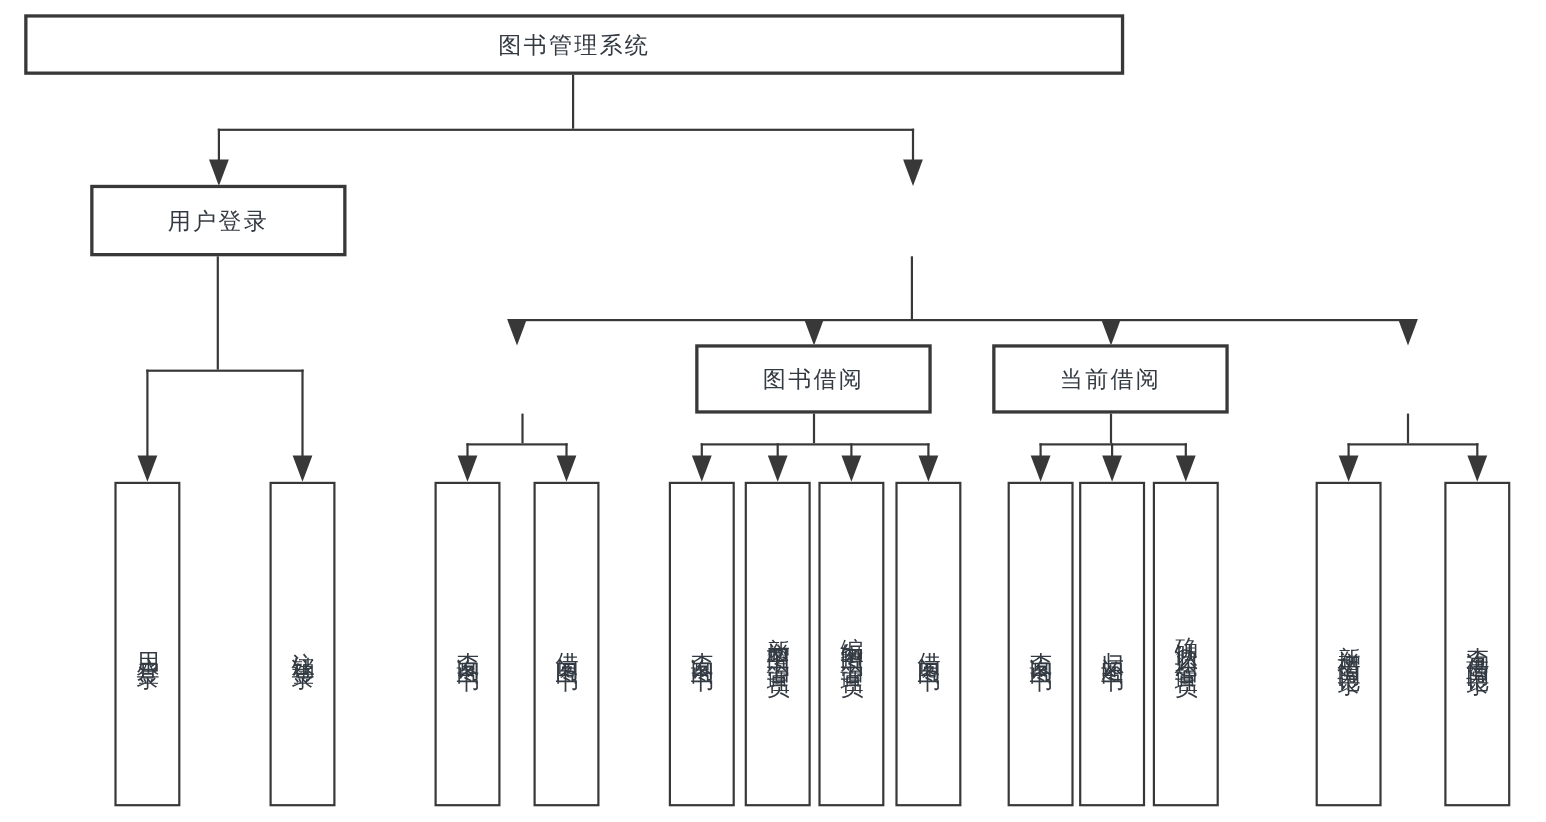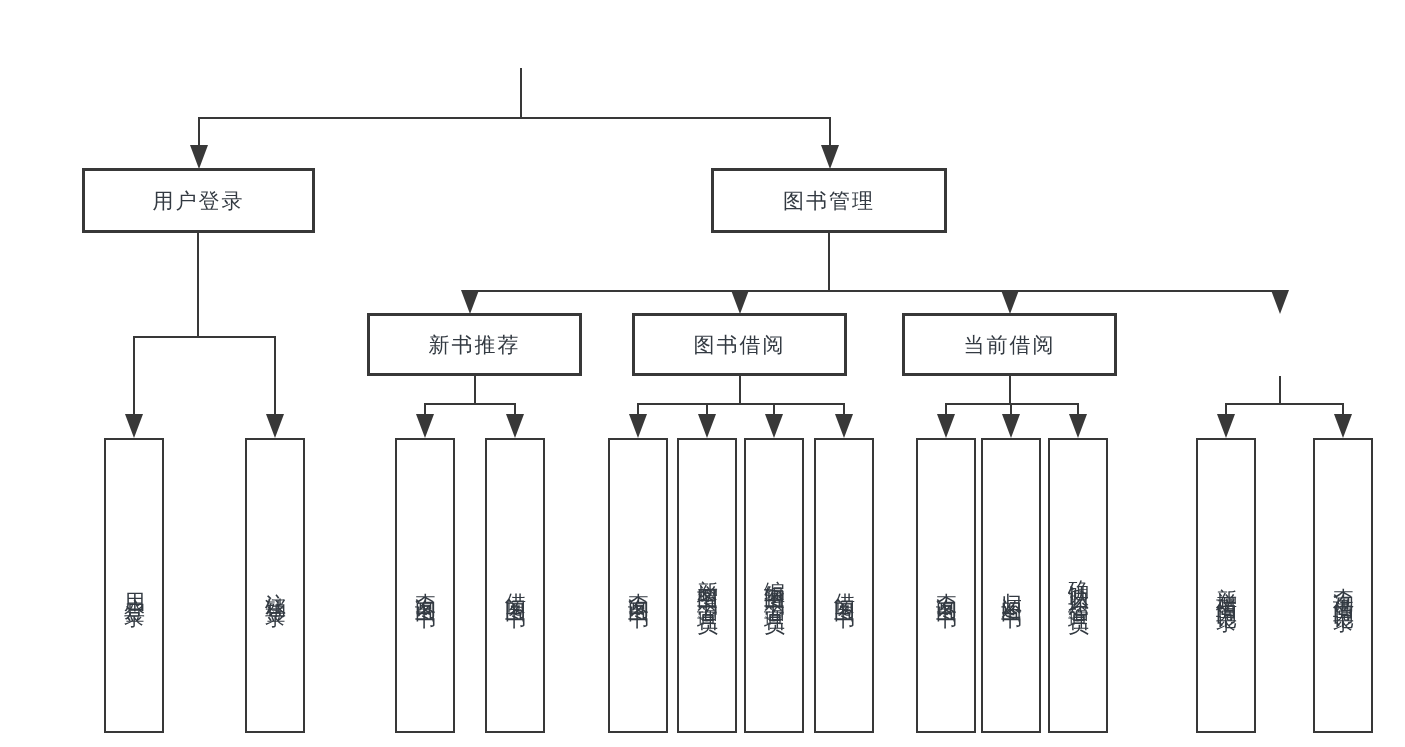--- a/index.html
+++ b/index.html
@@ -52,52 +52,49 @@
     color:var(--wm);
     z-index:5;
     white-space:nowrap;
   }
 </style>
 </head>
 <body>
 
 <div class="stage">
 
+  <div class="box" style="left:22px;top:13px;width:1000px;height:55px;">
+    <span>图书管理系统</span>
+  </div>
 
   <div class="vline" style="left:520px;top:68px;height:49px;"></div>
   <div class="hline" style="left:198px;top:117px;width:633px;"></div>
   <div class="vline" style="left:198px;top:117px;height:30px;"></div>
   <div class="arrow" style="left:190px;top:145px;"></div>
   <div class="vline" style="left:829px;top:117px;height:30px;"></div>
   <div class="arrow" style="left:821px;top:145px;"></div>
 
   <div class="box" style="left:82px;top:168px;width:233px;height:65px;">
     <span>用户登录</span>
-  </div>
-  <div class="box" style="left:711px;top:168px;width:236px;height:65px;">
-    <span>图书管理</span>
   </div>
 
   <div class="vline" style="left:197px;top:233px;height:103px;"></div>
   <div class="hline" style="left:133px;top:336px;width:143px;"></div>
   <div class="vline" style="left:133px;top:336px;height:80px;"></div>
   <div class="arrow" style="left:125px;top:414px;"></div>
   <div class="vline" style="left:274px;top:336px;height:80px;"></div>
   <div class="arrow" style="left:266px;top:414px;"></div>
 
   <div class="vline" style="left:828px;top:233px;height:57px;"></div>
   <div class="hline" style="left:469px;top:290px;width:813px;"></div>
   <div class="arrow" style="left:461px;top:290px;"></div>
   <div class="arrow" style="left:731px;top:290px;"></div>
   <div class="arrow" style="left:1001px;top:290px;"></div>
   <div class="arrow" style="left:1271px;top:290px;"></div>
 
-  <div class="box" style="left:367px;top:313px;width:215px;height:63px;">
-    <span>新书推荐</span>
-  </div>
   <div class="box" style="left:632px;top:313px;width:215px;height:63px;">
     <span>图书借阅</span>
   </div>
   <div class="box" style="left:902px;top:313px;width:215px;height:63px;">
     <span>当前借阅</span>
   </div>
 
   <div class="vline" style="left:474px;top:376px;height:27px;"></div>
   <div class="hline" style="left:424px;top:403px;width:92px;"></div>
   <div class="vline" style="left:424px;top:403px;height:13px;"></div>

